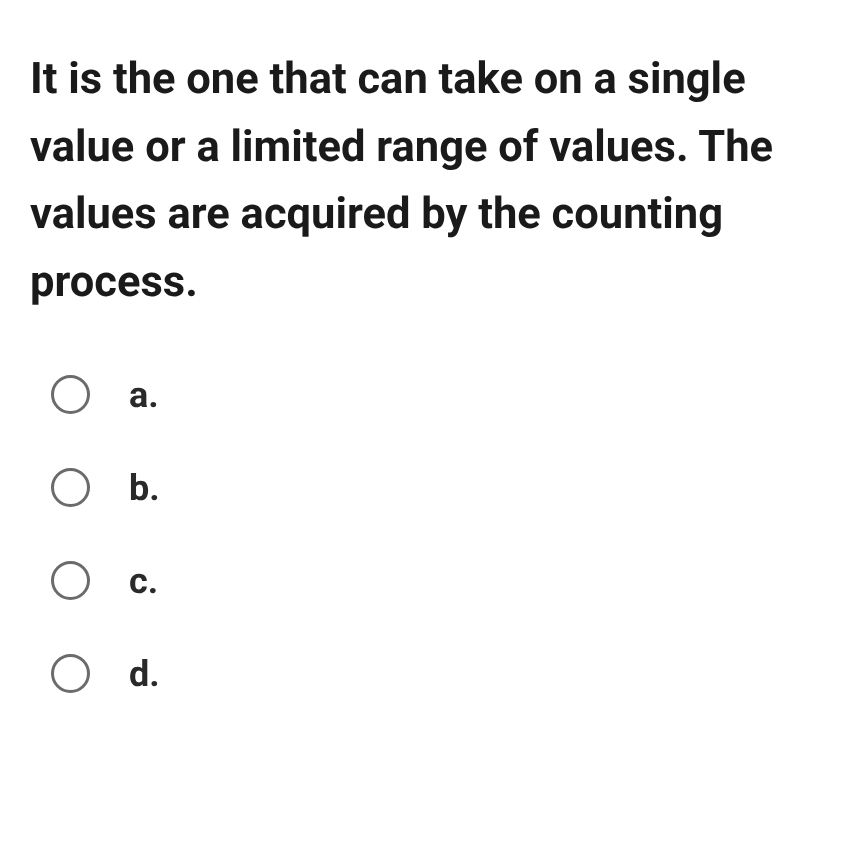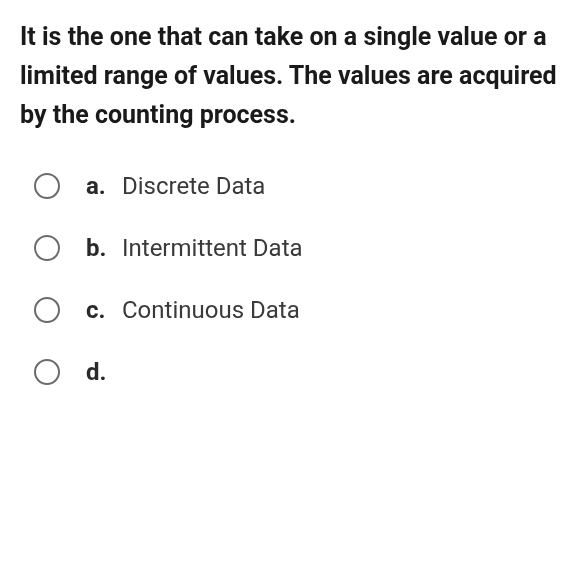--- a/index.html
+++ b/index.html
@@ -8,25 +8,26 @@
       box-sizing: border-box;
     }
     body {
       font-family: -apple-system, BlinkMacSystemFont, 'Segoe UI', Roboto, Arial, sans-serif;
       background: #ffffff;
       width: 577px;
       height: 571px;
       padding: 18px 20px;
     }
     .question-text {
-      font-size: 25px;
+      font-size: 29px;
       font-weight: 700;
       color: #1a1a1a;
       line-height: 1.55;
       margin-bottom: 38px;
+      margin-top: 13px;
     }
     .options-list {
       padding-left: 14px;
     }
     .option-row {
       display: flex;
       align-items: center;
       margin-bottom: 34px;
       cursor: pointer;
     }
@@ -54,29 +55,26 @@
   </style>
 </head>
 <body>
 
 <div class="question-text">It is the one that can take on a single value or a limited range of values. The values are acquired by the counting process.</div>
 
 <div class="options-list">
   <div class="option-row">
     <div class="radio-circle"></div>
     <span class="option-letter">a.</span>
-    <span class="option-text">Discrete Data</span>
   </div>
   <div class="option-row">
     <div class="radio-circle"></div>
     <span class="option-letter">b.</span>
-    <span class="option-text">Intermittent Data</span>
   </div>
   <div class="option-row">
     <div class="radio-circle"></div>
     <span class="option-letter">c.</span>
-    <span class="option-text">Continuous Data</span>
   </div>
   <div class="option-row">
     <div class="radio-circle"></div>
     <span class="option-letter">d.</span>
   </div>
 </div>
 
 </body></html>

